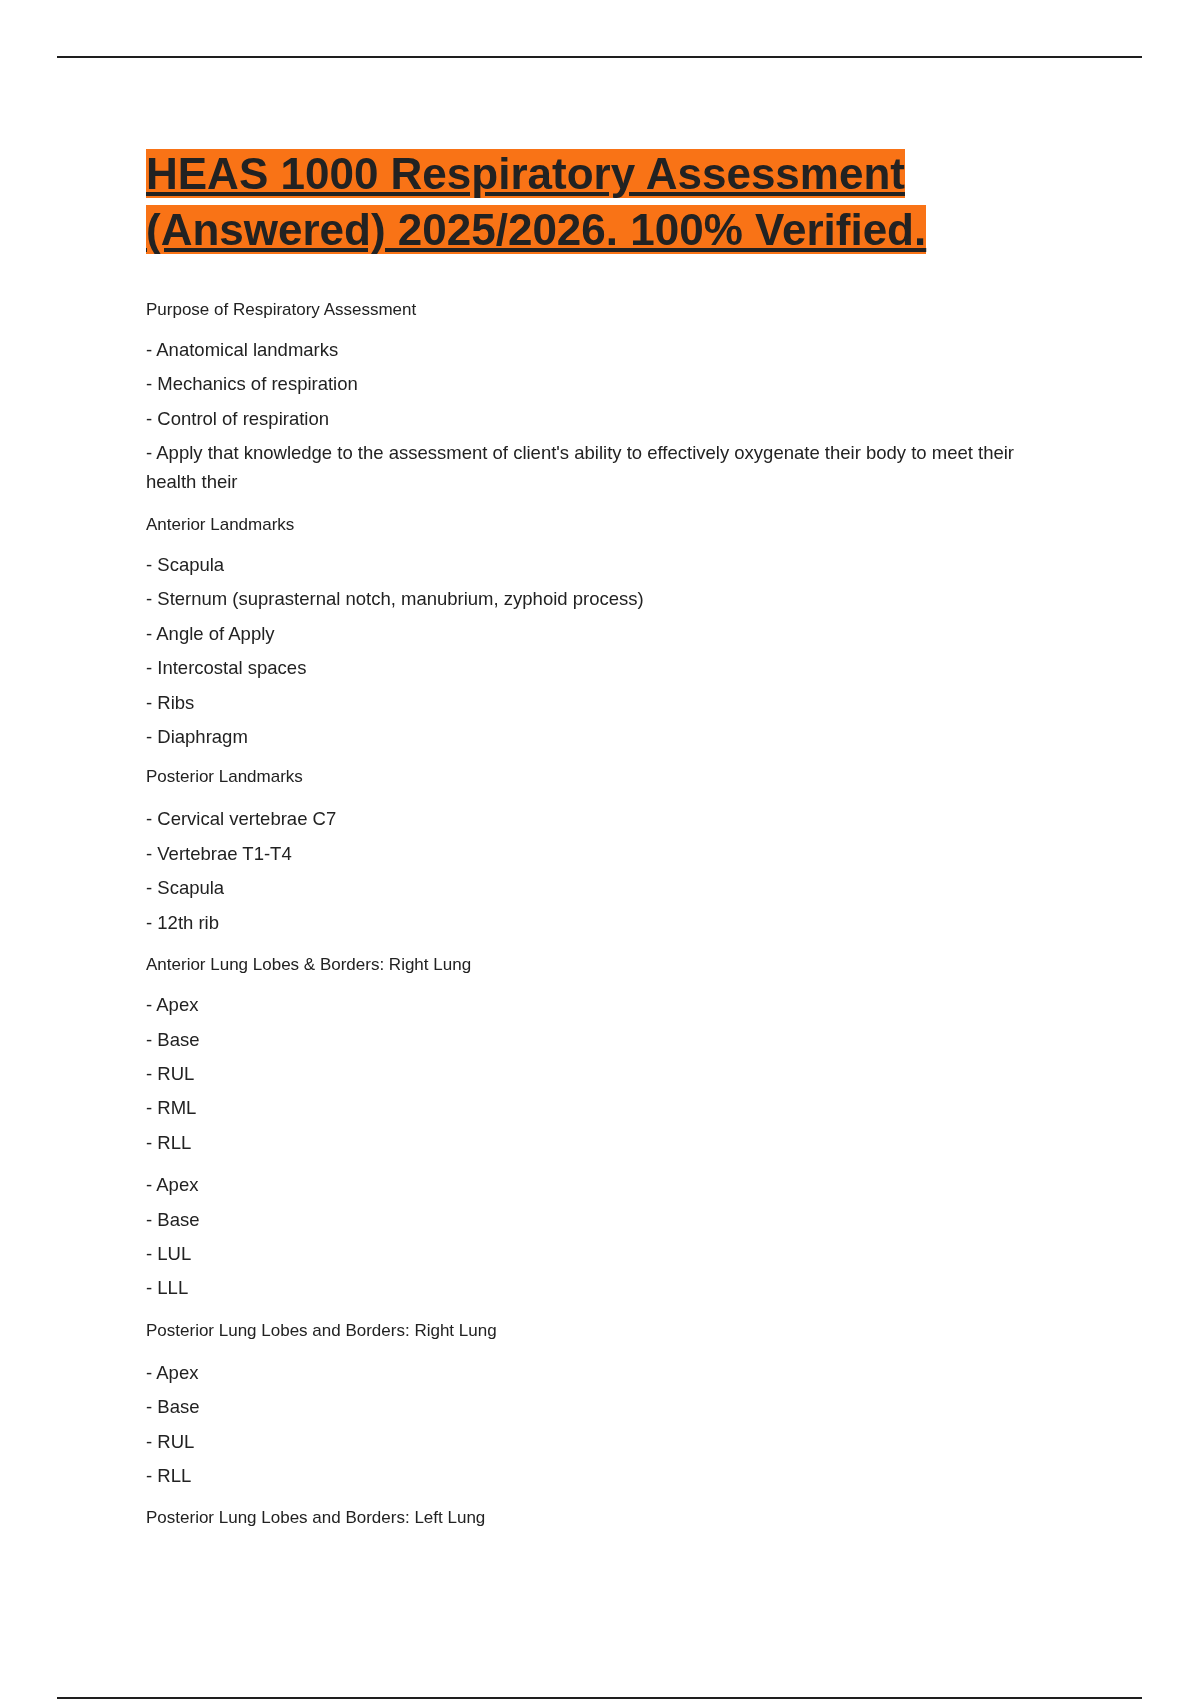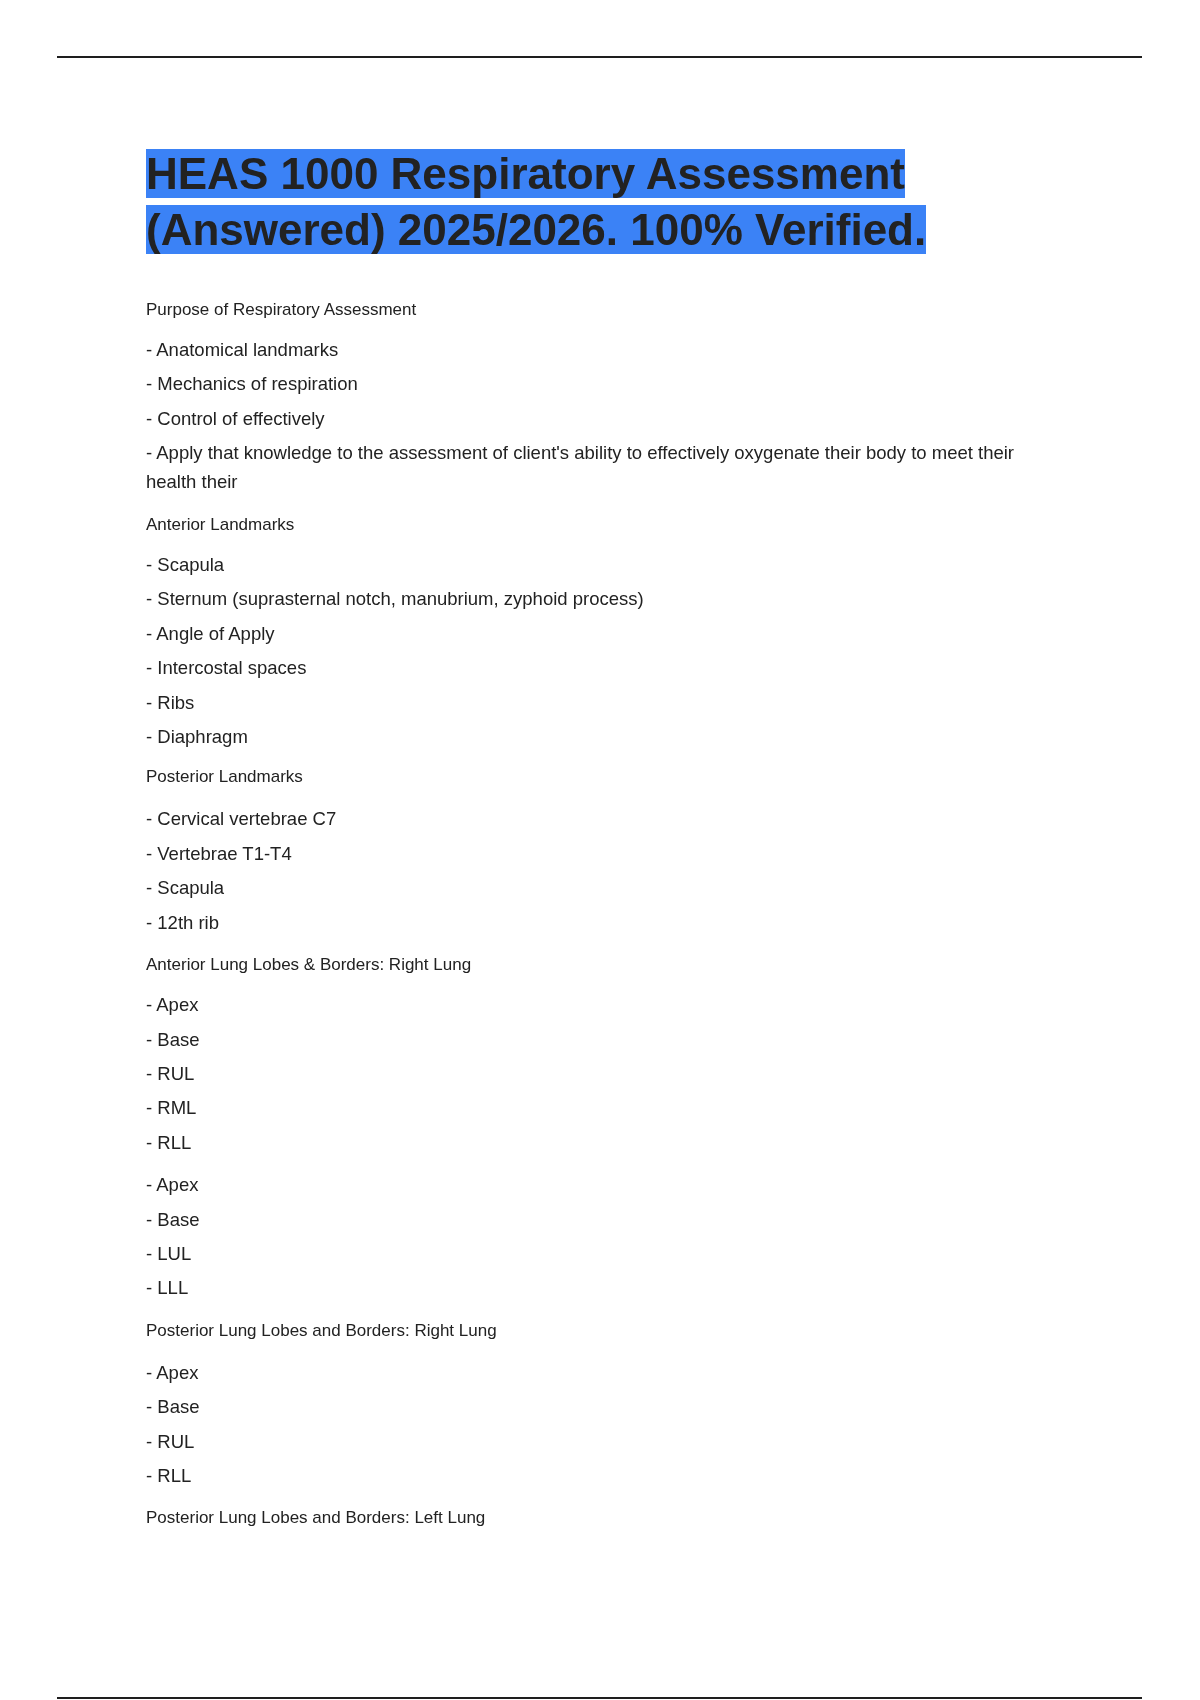--- a/index.html
+++ b/index.html
@@ -34,22 +34,23 @@
     .title {
       margin: 0;
       font-family: "Liberation Sans", sans-serif;
       font-weight: bold;
       font-size: 44px;
       line-height: 56px;
       color: #222222;
       width: 880px;
     }
     .title span {
-      background: #3b82f6;
+      background: #f97316;
       box-decoration-break: clone;
+      text-decoration: underline;
       -webkit-box-decoration-break: clone;
     }
     .section {
       margin: 0;
     }
     .heading {
       font-size: 17px;
       line-height: 28px;
       margin: 0;
       color: #222222;
@@ -72,21 +73,21 @@
 <div class="rule top"></div>
 
 <div class="content">
   <h1 class="title"><span>HEAS 1000 Respiratory Assessment (Answered) 2025/2026. 100% Verified.</span></h1>
 
   <div class="section" style="margin-top:38px">
     <p class="heading">Purpose of Respiratory Assessment</p>
     <ul class="items" style="margin-top:12px">
       <li>- Anatomical landmarks</li>
       <li>- Mechanics of respiration</li>
-      <li>- Control of effectively</li>
+      <li>- Control of respiration</li>
       <li>- Apply that knowledge to the assessment of client's ability to effectively oxygenate their body to meet their health their</li>
     </ul>
   </div>
 
   <div class="section" style="margin-top:15px">
     <p class="heading">Anterior Landmarks</p>
     <ul class="items" style="margin-top:12px">
       <li>- Scapula</li>
       <li>- Sternum (suprasternal notch, manubrium, zyphoid process)</li>
       <li>- Angle of Apply</li>

